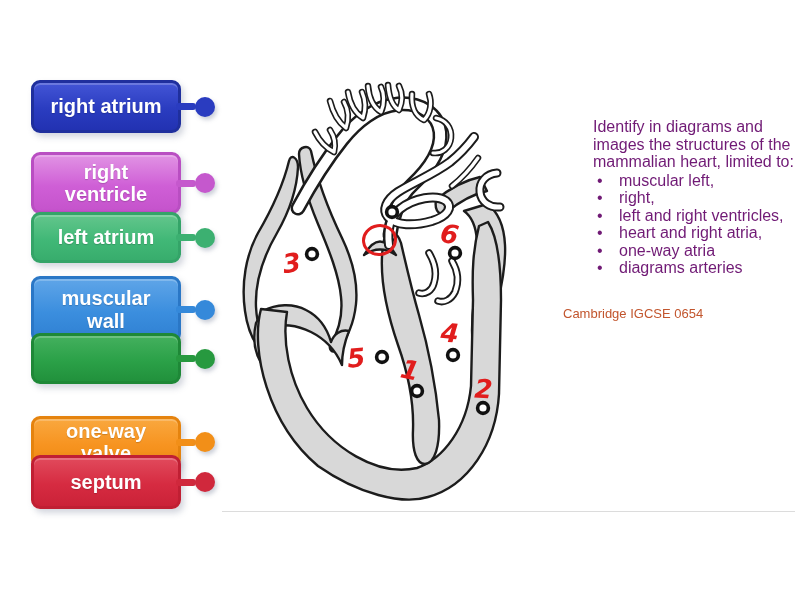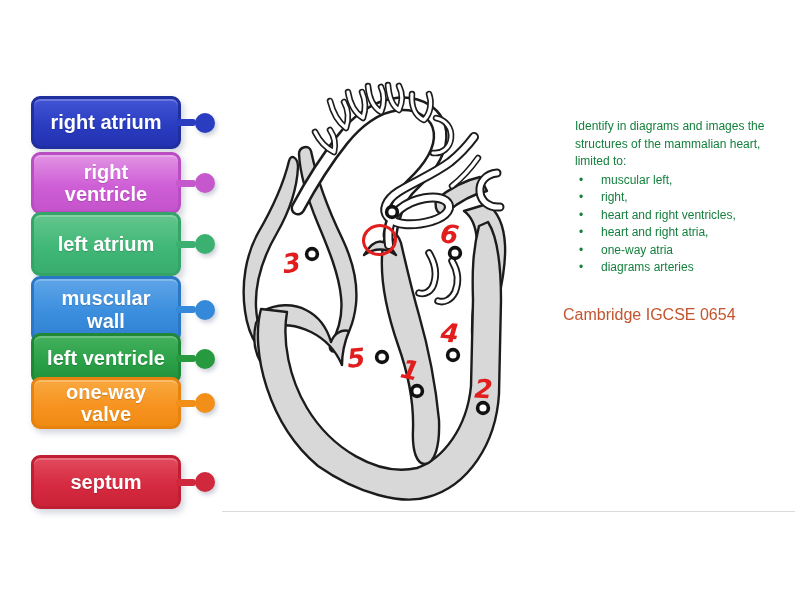--- a/index.html
+++ b/index.html
@@ -29,70 +29,69 @@
   .c4{background:linear-gradient(180deg,#5fa5e8,#3b8ede 55%,#2f80d2);border-color:#2a77c6;}
   .c4 .stem,.c4 .dot{background:#3589da;}
   .c5{background:linear-gradient(180deg,#44b05e,#2ba148 55%,#21913c);border-color:#1e8837;}
   .c5 .stem,.c5 .dot{background:#27993f;}
   .c6{background:linear-gradient(180deg,#f9a83f,#f79421 55%,#ef8a12);border-color:#e5830e;}
   .c6 .stem,.c6 .dot{background:#f28f18;}
   .c7{background:linear-gradient(180deg,#e14a5c,#d62b41 55%,#cb2238);border-color:#c01f33;}
   .c7 .stem,.c7 .dot{background:#d0283c;}
   
   .instructions{
-    position:absolute;left:575px;top:118px;width:202px;
-    font-size:12px;line-height:17.5px;color:#15803d;
+    position:absolute;left:593px;top:118px;width:202px;
+    font-size:16px;line-height:17.5px;color:#701a75;
   }
   .instructions ul{list-style:none;margin:1px 0 0 0;padding:0;}
   .instructions li{display:flex;}
   .instructions li .bm{width:22px;flex:0 0 22px;text-align:left;padding-left:4px;}
   .attribution{
-    position:absolute;left:563px;top:306px;font-size:16px;color:#c2552d;
+    position:absolute;left:563px;top:306px;font-size:13px;color:#c2552d;
   }
   
   .diagram-svg{position:absolute;left:225px;top:80px;}
   .bottom-rule{position:absolute;left:222px;top:511px;width:573px;height:1px;background:#dcdcdc;}
   .gray{fill:#d8d8d8;stroke:#1c1c1c;stroke-width:2.4;stroke-linejoin:round;}
   .tube-b{fill:none;stroke:#1c1c1c;stroke-linecap:round;stroke-linejoin:round;}
   .tube-w{fill:none;stroke:#ffffff;stroke-linecap:round;stroke-linejoin:round;}
   .red-ink{fill:none;stroke:#e11d1d;stroke-width:3;stroke-linecap:round;}
   .red-num{fill:#e11d1d;font-family:"DejaVu Sans",sans-serif;font-style:italic;font-weight:bold;font-size:26px;text-anchor:middle;}
   .marker{fill:#ffffff;stroke:#111111;stroke-width:3.6;cursor:pointer;}
 </style>
 </head>
 <body>
 
-<div class="chip c1" style="top:96px;height:53px;">
+<div class="chip c1" style="top:80px;height:53px;">
   <span>right atrium</span>
   <span class="stem"></span>
   <span class="dot"></span>
 </div>
 <div class="chip c2" style="top:152px;height:62px;text-align:center;">
   <span>right
 ventricle</span>
   <span class="stem"></span>
   <span class="dot"></span>
 </div>
-<div class="chip c3" style="top:212px;height:64px;">
+<div class="chip c3" style="top:212px;height:51px;">
   <span>left atrium</span>
   <span class="stem"></span>
   <span class="dot"></span>
 </div>
 <div class="chip c4" style="top:276px;height:67px;">
   <span>muscular
 wall</span>
   <span class="stem"></span>
   <span class="dot"></span>
 </div>
 <div class="chip c5" style="top:333px;height:51px;">
-  <span>left ventricle</span>
   <span class="stem"></span>
   <span class="dot"></span>
 </div>
-<div class="chip c6" style="top:377px;height:52px;">
+<div class="chip c6" style="top:416px;height:52px;">
   <span>one-way
 valve</span>
   <span class="stem"></span>
   <span class="dot"></span>
 </div>
 <div class="chip c7" style="top:455px;height:54px;">
   <span>septum</span>
   <span class="stem"></span>
   <span class="dot"></span>
 </div>
@@ -166,21 +165,21 @@
     <li>
         <span class="bm">•</span>
         <span>muscular left,</span>
       </li>
     <li>
         <span class="bm">•</span>
         <span>right,</span>
       </li>
     <li>
         <span class="bm">•</span>
-        <span>heart and right ventricles,</span>
+        <span>left and right ventricles,</span>
       </li>
     <li>
         <span class="bm">•</span>
         <span>heart and right atria,</span>
       </li>
     <li>
         <span class="bm">•</span>
         <span>one-way atria</span>
       </li>
     <li>

